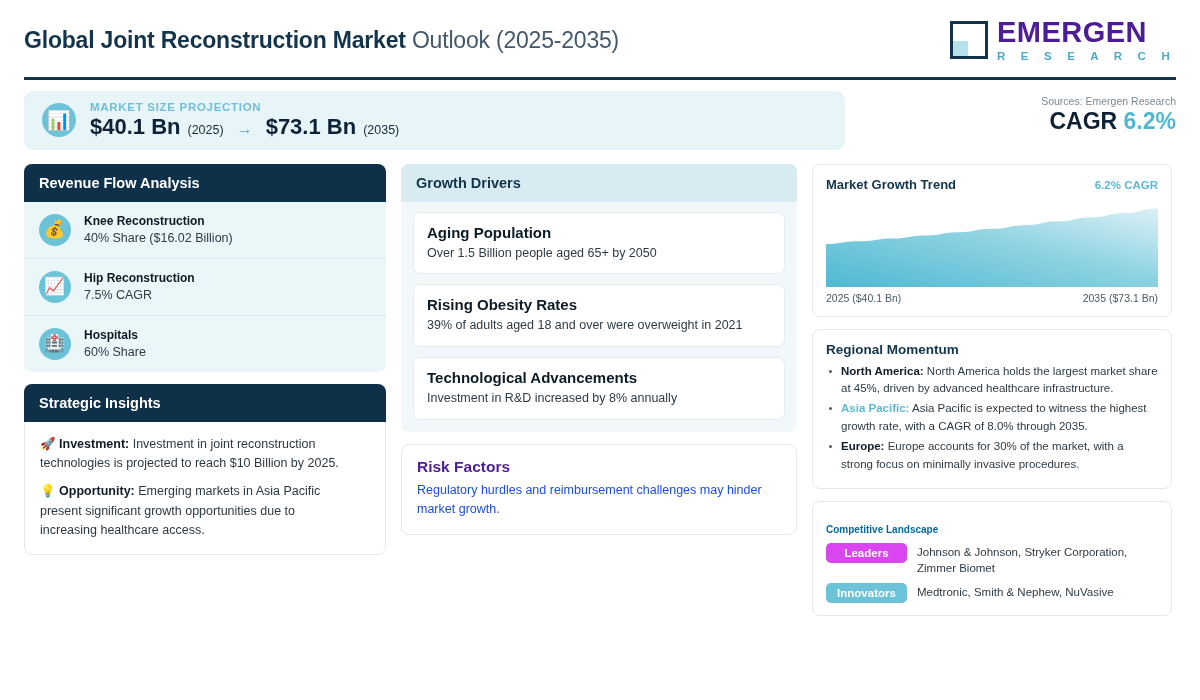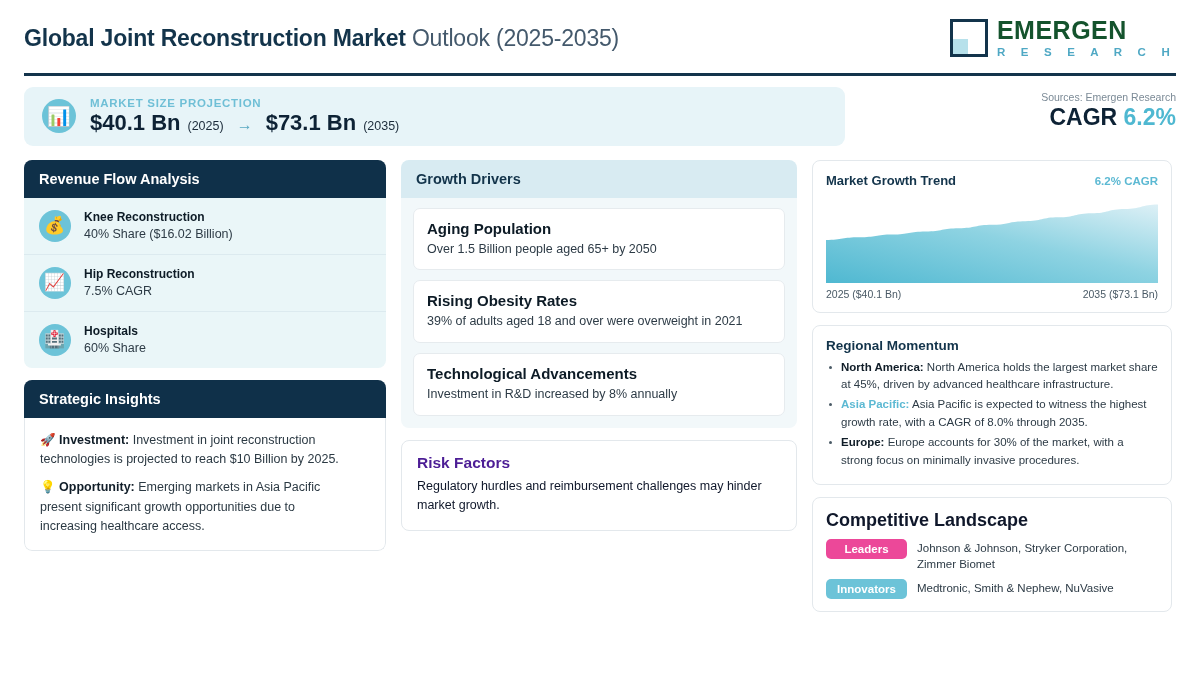--- a/index.html
+++ b/index.html
@@ -27,21 +27,21 @@
   .logo-mark .sq-outer {
     position: absolute; inset: 0;
     border: 3px solid #13344b;
   }
   .logo-mark .sq-accent {
     position: absolute; left: 3px; bottom: 3px; width: 15px; height: 15px;
     background: #9fd7e4; opacity: .75;
   }
   .logo-text { display: flex; flex-direction: column; line-height: 1; }
   .logo-text .emergen {
-    font-size: 25px; font-weight: bold; color: #14532d; letter-spacing: .5px;
+    font-size: 29px; font-weight: bold; color: #4c1d95; letter-spacing: .5px;
   }
   .logo-text .research {
     font-size: 11.5px; font-weight: bold; color: #4fa8c4;
     letter-spacing: 6.2px; margin-top: 4px; text-align: right;
   }
 
   
   .banner-row { display: flex; align-items: flex-start; gap: 16px; margin-top: 11px; }
   .banner {
     flex: 0 0 821px;
@@ -126,21 +126,21 @@
   }
   .gd-card:last-child { margin-bottom: 0; }
   .gd-title { font-size: 15px; font-weight: bold; color: #0d1b26; }
   .gd-sub { font-size: 12.5px; color: #2d3b46; margin-top: 4px; line-height: 1.35; }
 
   .risk-card {
     background: #ffffff; border: 1px solid #e3e8ec; border-radius: 8px;
     padding: 13px 15px 15px 15px; margin-top: 12px;
   }
   .risk-title { font-size: 15.5px; font-weight: bold; color: #4c1d95; margin-bottom: 5px; }
-  .risk-text { font-size: 12.5px; color: #0f172a; line-height: 1.5; }
+  .risk-text { font-size: 12.5px; color: #1d4ed8; line-height: 1.5; }
 
   
   .rcard {
     background: #ffffff; border: 1px solid #e3e8ec; border-radius: 8px;
     padding: 12px 13px 12px 13px; margin-bottom: 12px;
   }
   .rcard-head { display: flex; align-items: baseline; justify-content: space-between; }
   .rcard-title { font-size: 13px; font-weight: bold; color: #13344b; }
   .rcard-badge { font-size: 11.5px; font-weight: bold; color: #5cb9d3; }
 
@@ -157,29 +157,29 @@
     position: relative; padding-left: 15px;
     font-size: 11.5px; color: #2d3b46; line-height: 1.52; margin-bottom: 3px;
   }
   .rm-item::before {
     content: ""; position: absolute; left: 3px; top: 7px;
     width: 3px; height: 3px; background: #4a5a66; border-radius: 50%;
   }
   .rm-item b { color: #101d28; }
   .rm-item .accent { color: #5cb9d3; font-weight: bold; }
 
-  .cl-title { font-size: 18px; font-weight: bold; color: #0f172a; margin-bottom: 8px; }
+  .cl-title { font-size: 10px; font-weight: bold; color: #0369a1; margin-bottom: 8px; margin-top: 10px; }
   .cl-row { display: flex; align-items: flex-start; gap: 10px; margin-bottom: 7px; }
   .cl-row:last-child { margin-bottom: 0; }
   .cl-tag {
     flex: 0 0 auto; min-width: 81px; text-align: center;
     font-size: 11.5px; font-weight: bold; color: #ffffff;
     border-radius: 5px; padding: 4px 9px;
   }
-  .tag-leaders { background: #ec4899; }
+  .tag-leaders { background: #d946ef; }
   .tag-innovators { background: #6cc3d8; }
   .cl-names { font-size: 11.5px; color: #2d3b46; line-height: 1.35; padding-top: 2px; }
 </style>
 </head>
 <body>
 
 <div class="page">
 
   <div class="header">
     <div class="title">

